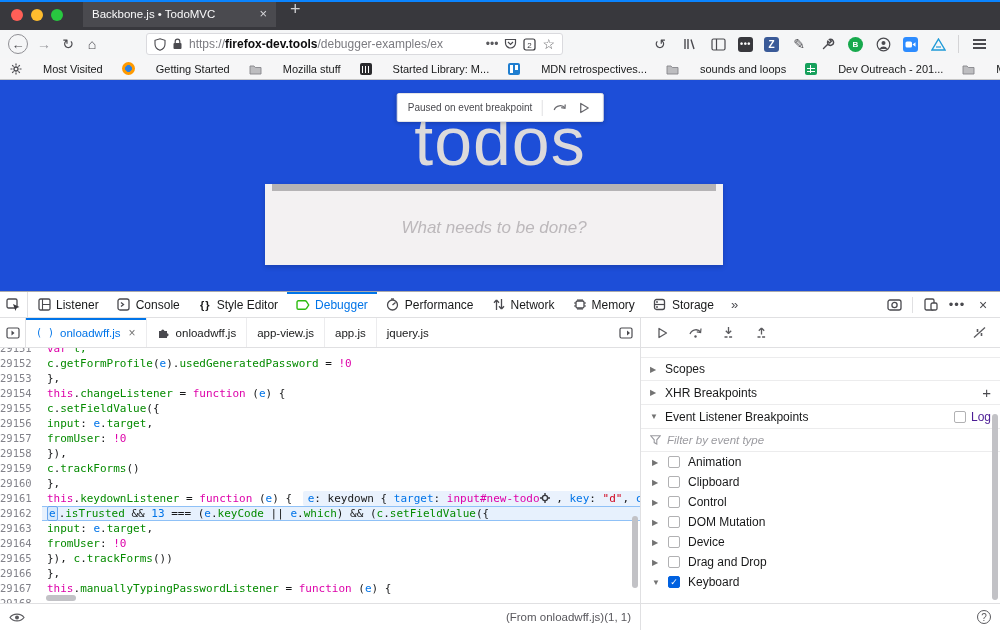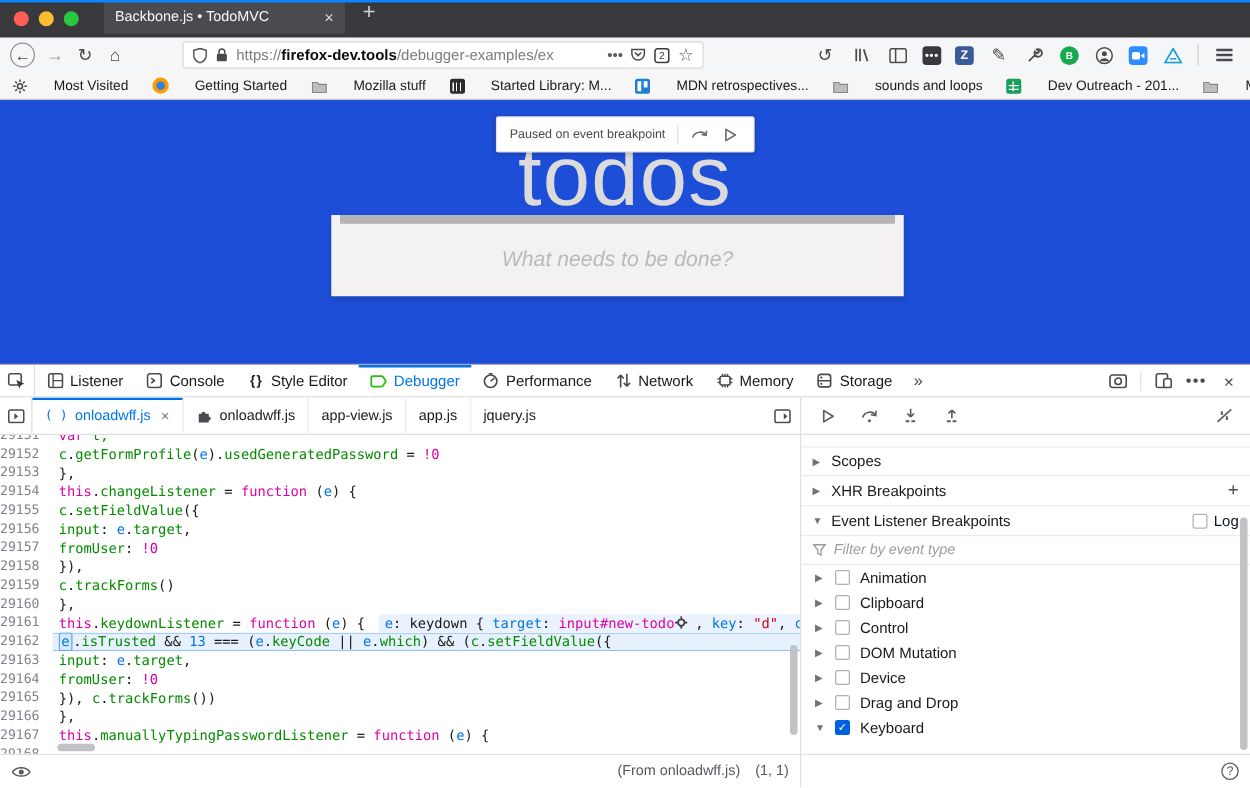--- a/index.html
+++ b/index.html
@@ -45,21 +45,21 @@
   .sheetish::before{content:"";position:absolute;left:2px;top:2px;right:2px;bottom:2px;background:
     linear-gradient(#fff,#fff) 0 3px/8px 1px no-repeat,linear-gradient(#fff,#fff) 0 6px/8px 1px no-repeat,linear-gradient(#fff,#fff) 3px 0/1px 8px no-repeat}
   .docish{background:#2a6df4;position:relative}
   .docish::before{content:"";position:absolute;left:2px;top:3px;width:8px;height:6px;background:repeating-linear-gradient(#fff 0 1px,transparent 1px 3px)}
   .libish{background:#2b2b2e;position:relative}
   .libish::before{content:"";position:absolute;left:2px;top:3px;width:8px;height:7px;background:repeating-linear-gradient(90deg,#fff 0 1px,transparent 1px 3px)}
 
   
   .page{height:212px;background:#1d4ed8;position:relative;overflow:hidden;border-bottom:1px solid #a9a9ab}
   .todos-title{position:absolute;top:22px;left:0;right:0;text-align:center;font-size:68px;font-weight:100;color:#dcdadb;letter-spacing:1px}
-  .newtodo{position:absolute;left:265px;top:92px;width:458px;height:65px;background:#f3f1f2;box-shadow:0 2px 5px rgba(0,0,0,.18)}
+  .newtodo{position:absolute;left:265px;top:104px;width:458px;height:81px;background:#f3f1f2;box-shadow:0 2px 5px rgba(0,0,0,.18)}
   .newtodo-strip{position:absolute;top:0;left:7px;right:7px;height:7px;background:#b5b3b5}
   .newtodo-ph{position:absolute;top:7px;left:0;right:0;bottom:0;display:flex;align-items:center;justify-content:center;font-style:italic;font-size:17px;color:#bcb8bb}
   .paused-banner{position:absolute;top:13px;left:50%;transform:translateX(-50%);background:#fff;border:1px solid #e4e4e6;border-radius:2px;box-shadow:0 1px 4px rgba(0,0,0,.22);height:29px;display:flex;align-items:center;padding:0 10px;font-size:10px;color:#4a4a4f;gap:9px;white-space:nowrap}
   .pb-sep{width:1px;height:16px;background:#e0e0e2}
   .pbi{width:16px;height:14px;display:inline-flex;align-items:center;justify-content:center}
 
   
   .devtools{height:368px;display:flex;flex-direction:column;background:#fff;font-size:12px}
   .dt-tabbar{height:26px;border-bottom:1px solid #e0e0e2;display:flex;align-items:stretch}
   .dt-tool{width:28px;display:flex;align-items:center;justify-content:center;border-right:1px solid #e0e0e2}
@@ -97,29 +97,29 @@
   .chip{background:#eaf2fd;border-radius:2px;padding:1px 5px;margin-left:4px}
   .tgt{display:inline-block;width:10px;height:10px;vertical-align:-1px}
   .vsb,.hsb{position:absolute;background:#c2c2c6;border-radius:3px}
 
   .right{flex:1;border-left:1px solid #e0e0e2;position:relative;overflow:hidden;padding-top:9px}
   .acc-row{height:24px;display:flex;align-items:center;gap:7px;padding:0 9px;border-bottom:1px solid #ececed;font-size:12px}
   .acc-row.first{border-top:1px solid #ececed}
   .twisty{color:#737373;font-size:8px;width:8px;flex:none}
   .acc-title{flex:1}
   .plusbtn{font-size:15px;color:#4a4a4f}
-  .logwrap{display:flex;align-items:center;gap:5px;color:#0f172a}
+  .logwrap{display:flex;align-items:center;gap:5px;color:#4c1d95}
   .cb{width:12px;height:12px;border:1px solid #b1b1b3;border-radius:2px;background:#fff;flex:none;font-size:9px;line-height:11px;text-align:center;color:#fff}
   .cb.checked{background:#0061e0;border-color:#0061e0}
   .filter-row{height:23px;display:flex;align-items:center;gap:6px;padding:0 9px;border-bottom:1px solid #ececed;color:#9b9ba0;font-style:italic;font-size:11.5px}
   .ev-row{height:20px;display:flex;align-items:center;gap:8px;padding:0 9px 0 11px;font-size:12px}
 
   .footer{height:27px;border-top:1px solid #e0e0e2;display:flex;align-items:stretch;font-size:11.5px;color:#58575c}
   .footer-left{width:640px;display:flex;align-items:center;justify-content:space-between;padding:0 9px}
-  .status{display:flex;gap:12px;white-space:nowrap}
+  .status{display:flex;white-space:nowrap}
   .footer-right{flex:1;border-left:1px solid #e0e0e2;display:flex;align-items:center;justify-content:flex-end;padding:0 9px}
   .help{width:14px;height:14px;border:1px solid #5a5a5e;border-radius:50%;font-size:10px;display:inline-flex;align-items:center;justify-content:center;color:#5a5a5e}
   svg{display:block}
 </style>
 </head>
 <body>
 
 <div class="titlebar">
   <div class="lights">
     <span class="light l-close"></span>

